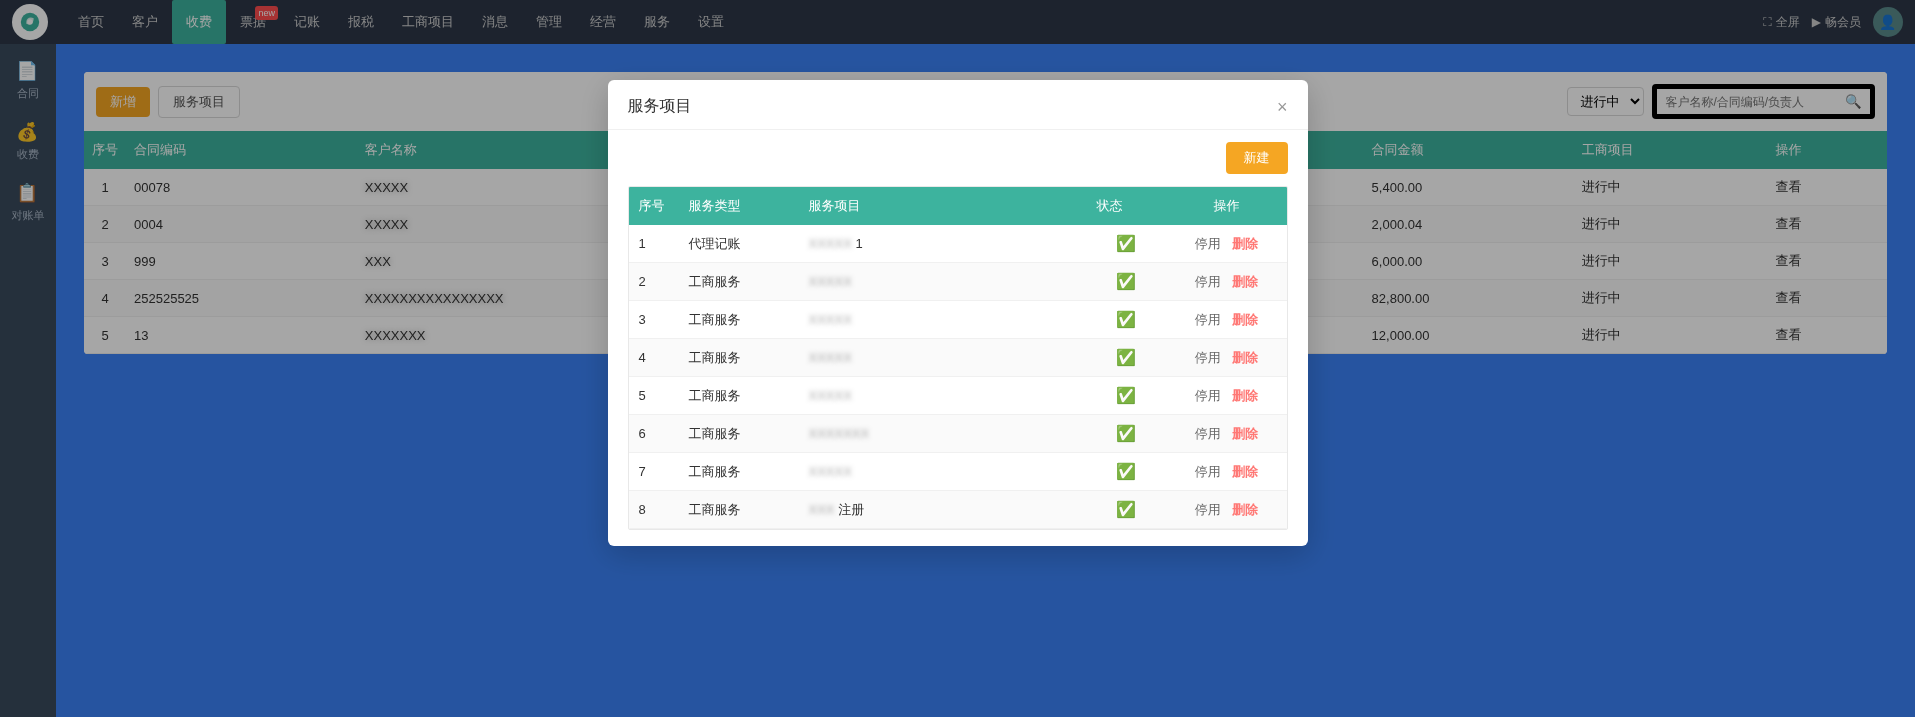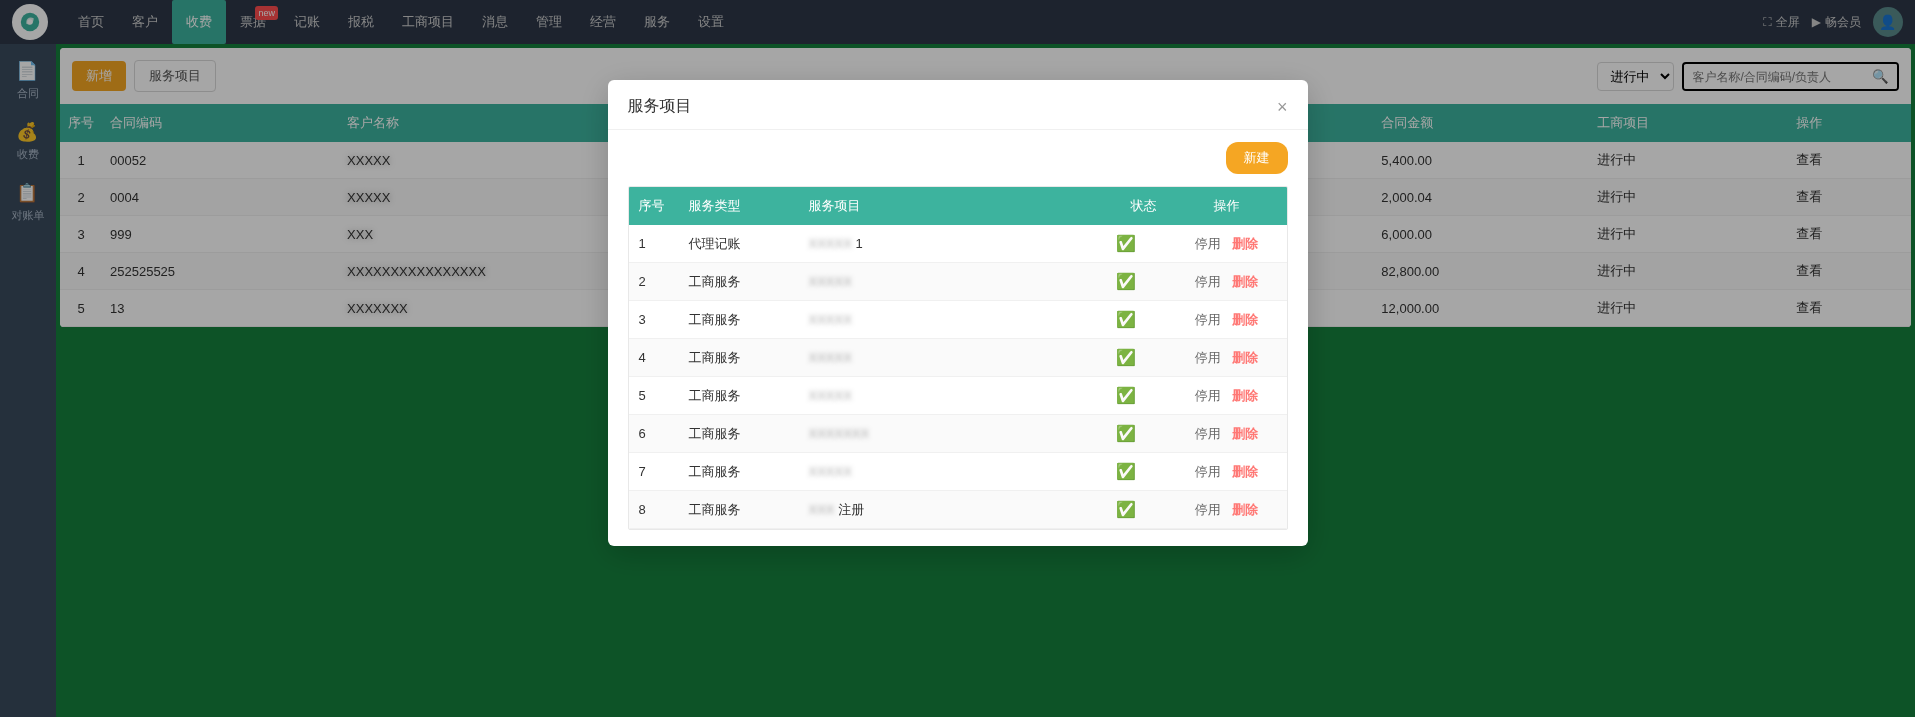--- a/index.html
+++ b/index.html
@@ -102,22 +102,22 @@
       font-size: 11px;
       border-radius: 4px;
     }
     .sidebar-item .s-icon {
       font-size: 18px;
     }
 
     
     .main-content {
       flex: 1;
-      background: #15803d;
-      padding: 4px;
+      background: #3b82f6;
+      padding: 28px;
       overflow: auto;
       position: relative;
     }
 
     
     .contract-container {
       background: #fff;
       border-radius: 4px;
       overflow: hidden;
     }
@@ -155,22 +155,22 @@
     .status-select {
       border: 1px solid #d9d9d9;
       padding: 5px 8px;
       border-radius: 4px;
       font-size: 13px;
       background: #fff;
       cursor: pointer;
     }
     .search-box {
       display: flex;
-      align-items: flex-end;
-      border: 2px solid #000000;
+      align-items: center;
+      border: 5px solid #000000;
       border-radius: 4px;
       overflow: hidden;
     }
     .search-box input {
       border: none;
       outline: none;
       padding: 5px 8px;
       font-size: 12px;
       width: 180px;
       color: #999;
@@ -242,21 +242,21 @@
       font-size: 18px;
       line-height: 1;
     }
     .dialog-body { padding: 12px 20px 16px; overflow: hidden; display: flex; flex-direction: column; flex: 1; }
     .dialog-toolbar { display: flex; justify-content: flex-end; margin-bottom: 12px; }
     .btn-new-dialog {
       background: #f5a623;
       color: #fff;
       border: none;
       padding: 7px 18px;
-      border-radius: 12px;
+      border-radius: 4px;
       cursor: pointer;
       font-size: 13px;
     }
 
     
     .dialog-table-wrap { flex: 1; overflow-y: auto; border: 1px solid #e8e8e8; border-radius: 2px; }
     .dialog-table { width: 100%; border-collapse: collapse; }
     .dialog-table thead tr { background: #3db39e; color: #fff; }
     .dialog-table thead th { padding: 10px 10px; font-weight: normal; font-size: 13px; text-align: left; white-space: nowrap; }
     .dialog-table tbody tr { border-bottom: 1px solid #f0f0f0; }
@@ -356,21 +356,21 @@
             <th>服务项目</th>
             <th>服务期限起止</th>
             <th>合同金额</th>
             <th>工商项目</th>
             <th>操作</th>
           </tr>
         </thead>
         <tbody id="contract-tbody">
         <tr>
       <td class="center">1</td>
-      <td>00052</td>
+      <td>00078</td>
       <td class="blurred">XXXXX</td>
       <td>小规模记账</td>
       <td>202305-202404</td>
       <td>5,400.00</td>
       <td class="status-badge">进行中</td>
       <td class="action-link">查看</td>
     </tr>
             <tr>
       <td class="center">2</td>
       <td>0004</td>
@@ -427,21 +427,21 @@
       <div class="dialog-toolbar">
         <button class="btn-new-dialog">新建</button>
       </div>
       <div class="dialog-table-wrap">
         <table class="dialog-table">
           <thead>
             <tr>
               <th style="width:50px;">序号</th>
               <th style="width:120px;">服务类型</th>
               <th>服务项目</th>
-              <th style="width:80px;text-align:right;">状态</th>
+              <th style="width:80px;text-align:left;">状态</th>
               <th style="width:120px;text-align:center;">操作</th>
             </tr>
           </thead>
           <tbody id="dialog-tbody">
           <tr>
       <td>1</td>
       <td>代理记账</td>
       <td><span style="color:transparent;text-shadow:0 0 5px rgba(0,0,0,0.35)">XXXXX</span> 1</td>
       <td class="center">
         <span class="check-icon">✅</span>

